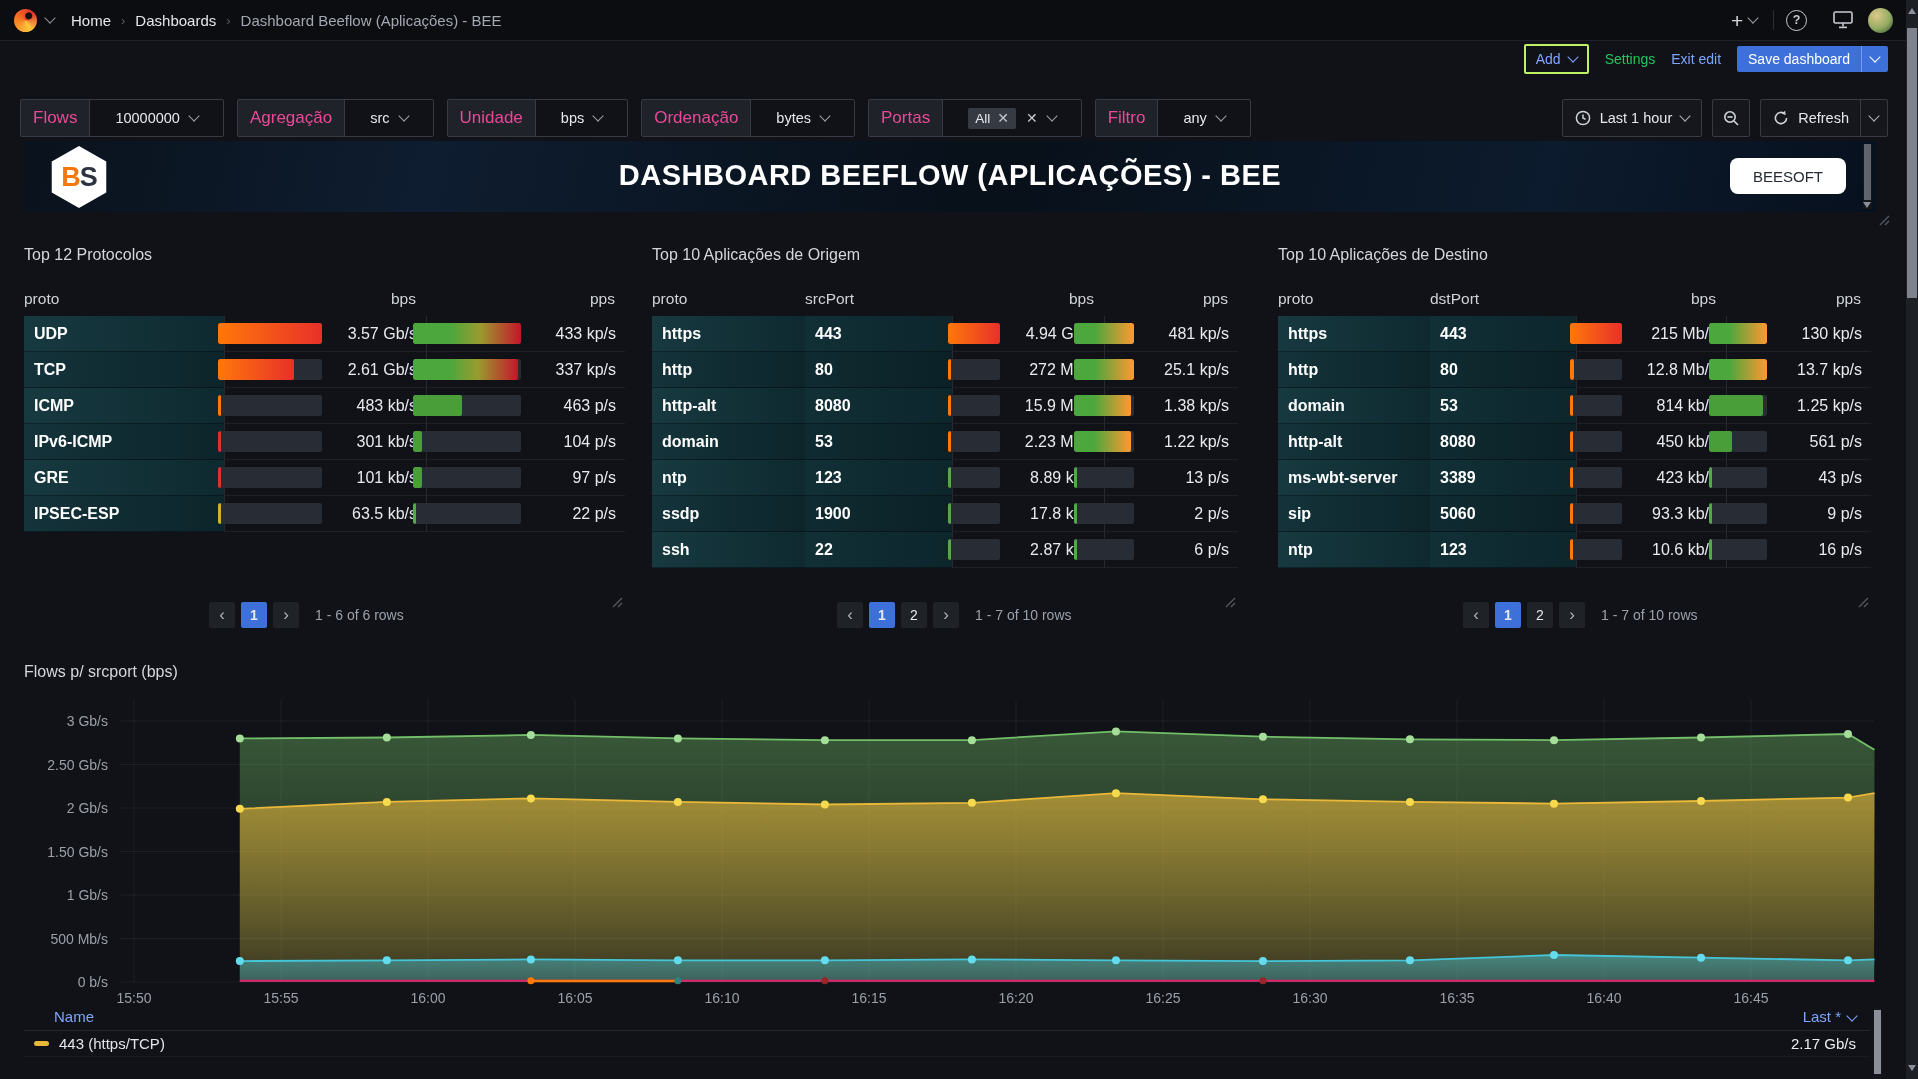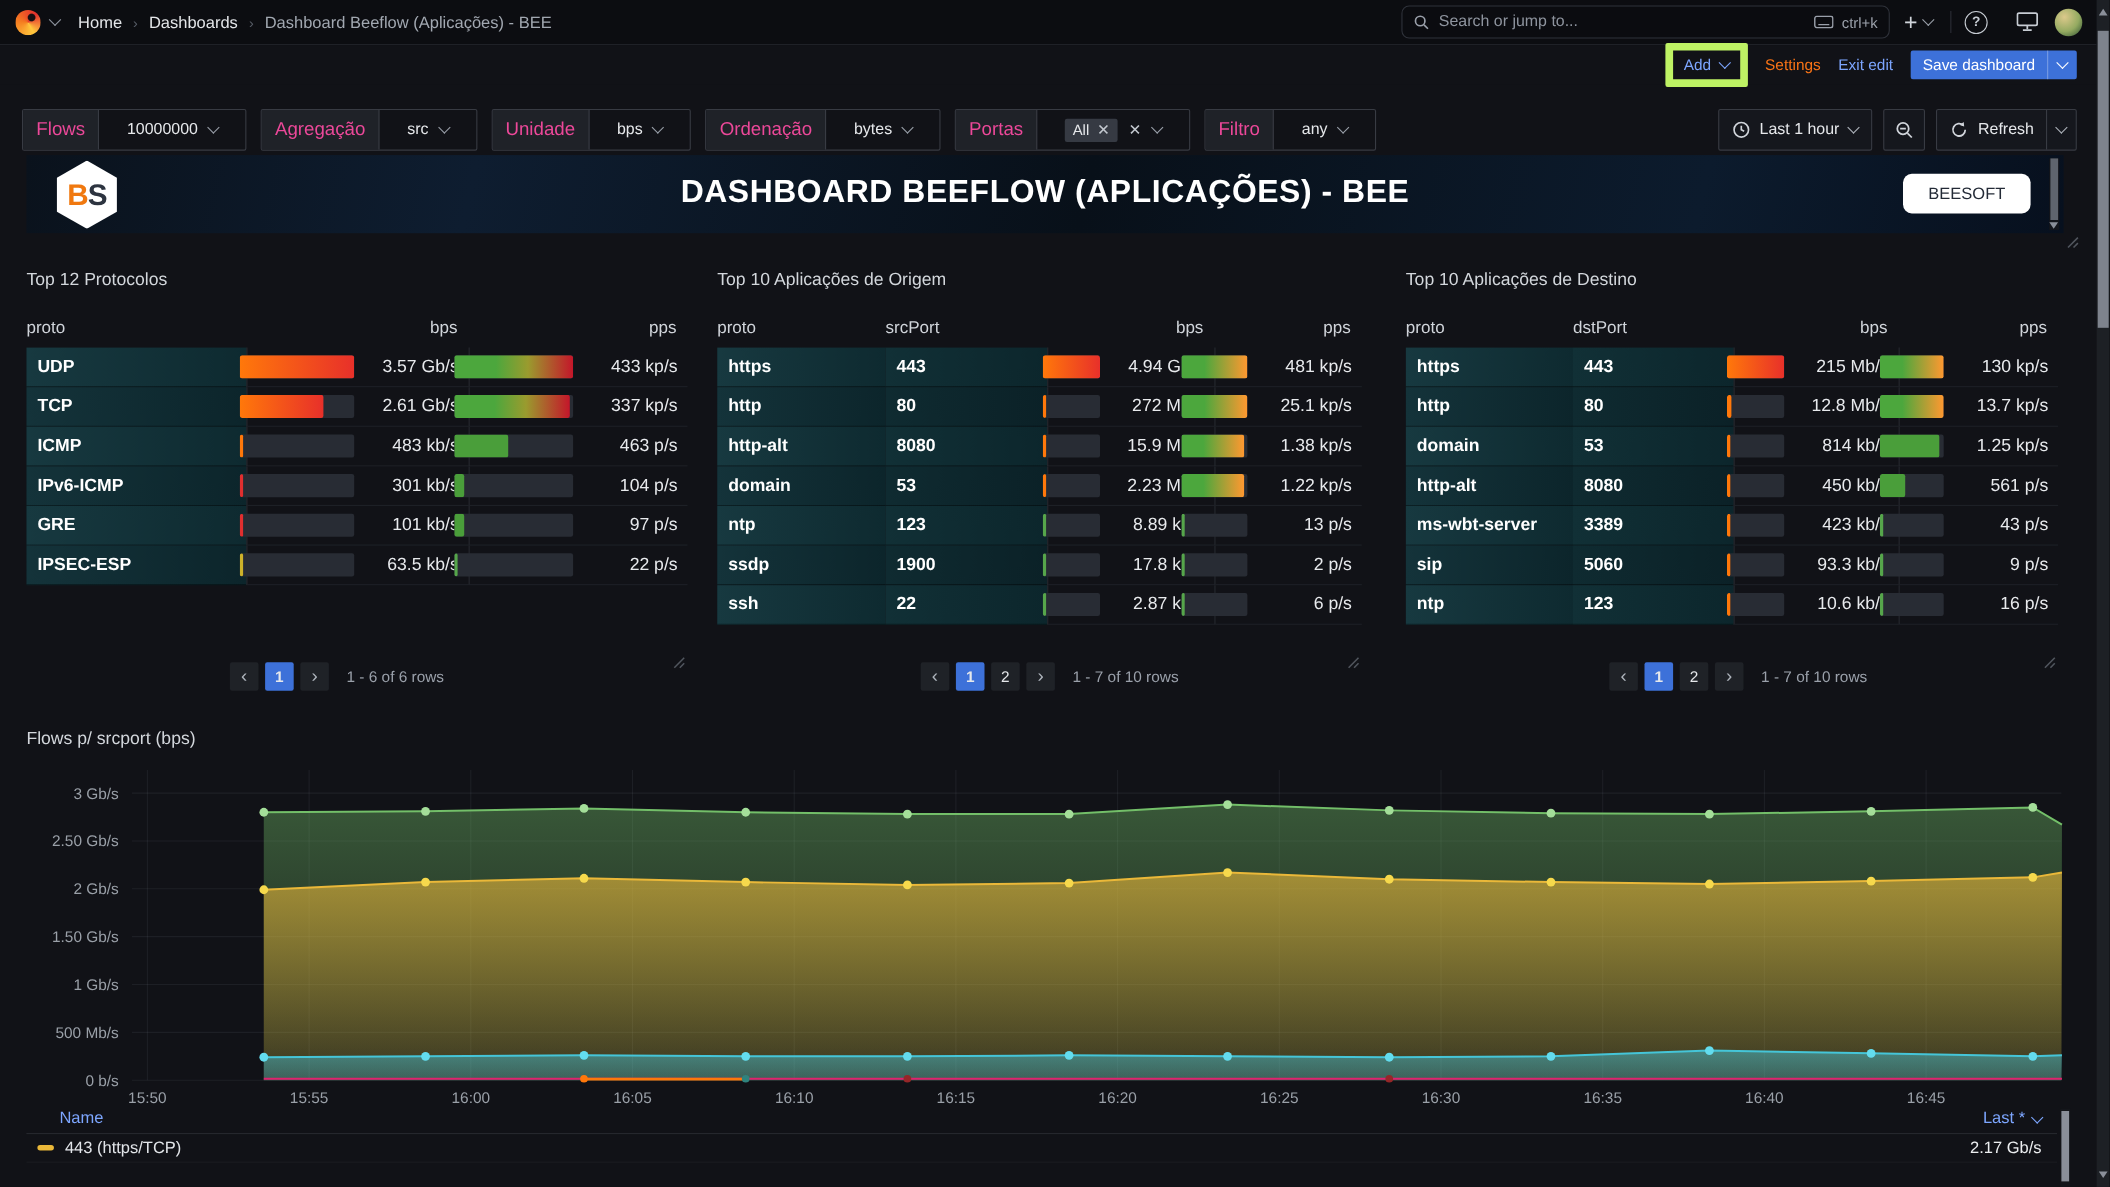--- a/index.html
+++ b/index.html
@@ -21,23 +21,23 @@
      border:1px solid #2f323a;border-radius:7px;background:#0b0c10;display:flex;align-items:center;
      gap:8px;padding:0 10px;color:#8e949e;font-size:14.5px;}
   .kbdhint{margin-left:auto;display:flex;align-items:center;gap:7px;color:#9aa0aa;font-size:13.5px;}
   .navico{position:absolute;top:0;height:40px;display:flex;align-items:center;color:#c7ccd3;}
   .navdiv{position:absolute;left:1773px;top:10px;width:1px;height:20px;background:#2b2e35;}
   .avatar{width:25px;height:25px;border-radius:50%;
      background:radial-gradient(circle at 35% 30%,#dcc98b,#94aa61 55%,#4c6b40 85%,#3a5232);}
   
   .toolbar{position:absolute;top:41px;left:0;right:12px;height:36px;display:flex;justify-content:flex-end;
      align-items:center;gap:16px;padding-right:18px;background:#111217;font-size:14px;}
-  .btn-outline-blue{height:26px;padding:0 10px;border:7px solid #bef264;border-radius:2px;color:#7da6ff;
+  .btn-outline-blue{height:26px;padding:0 10px;border:2px solid #bef264;border-radius:2px;color:#7da6ff;
      display:flex;align-items:center;gap:8px;background:transparent;cursor:pointer;}
-  .btn-plain{color:#f97316;font-weight:500;cursor:pointer;}
+  .btn-plain{color:#22c55e;font-weight:500;cursor:pointer;}
   .btn-link{color:#7da6ff;font-weight:500;cursor:pointer;}
   .btn-primary{height:26px;background:#3d71d9;border-radius:2px;color:#fff;font-weight:500;
      display:flex;align-items:stretch;cursor:pointer;}
   .sd-main{display:flex;align-items:center;padding:0 11px;}
   .sd-chev{display:flex;align-items:center;padding:0 9px;border-left:1px solid rgba(255,255,255,.3);}
   
   .filters{position:absolute;left:20px;top:99px;display:flex;gap:13px;}
   .fg{display:flex;height:38px;box-sizing:border-box;border:1px solid #383b43;border-radius:2px;background:#111217;}
   .fg-label{display:flex;align-items:center;padding:0 12px;background:#1f2228;color:#ec4899;
      font-size:17px;font-weight:500;border-right:1px solid #383b43;}
@@ -126,34 +126,20 @@
       <span class="chv" style="color:#8e949e"></span>
       <span class="crumbs">
         <span class="crumb">Home</span>
         <span class="csep">›</span>
         <span class="crumb">Dashboards</span>
         <span class="csep">›</span>
         <span class="crumb current">Dashboard Beeflow (Aplicações) - BEE</span>
       </span>
     </div>
 
-    <div class="search">
-      <svg width="15" height="15" viewBox="0 0 16 16">
-        <circle cx="6.5" cy="6.5" r="4.6" fill="none" stroke="#9aa0aa" stroke-width="1.6"></circle>
-        <line x1="10.2" y1="10.2" x2="14" y2="14" stroke="#9aa0aa" stroke-width="1.6"></line>
-      </svg>
-      <span>Search or jump to...</span>
-      <span class="kbdhint">
-        <svg width="18" height="12" viewBox="0 0 18 12">
-          <rect x="0.8" y="0.8" width="16.4" height="10.4" rx="2" fill="none" stroke="#9aa0aa" stroke-width="1.3"></rect>
-          <line x1="4" y1="8.4" x2="14" y2="8.4" stroke="#9aa0aa" stroke-width="1.3"></line>
-        </svg>
-        <span>ctrl+k</span>
-      </span>
-    </div>
 
     <div class="navico" style="left:1731px;gap:6px">
       <span style="font-size:21px;line-height:1;color:#d0d4da">+</span>
       <span class="chv" style="color:#9aa0aa"></span>
     </div>
     <div class="navdiv"></div>
     <div class="navico" style="left:1786px">
       <span style="width:19px;height:19px;border:1.6px solid #c7ccd3;border-radius:50%;display:flex;align-items:center;justify-content:center;font-size:12.5px;font-weight:700;">?</span>
     </div>
     <div class="navico" style="left:1833px">

